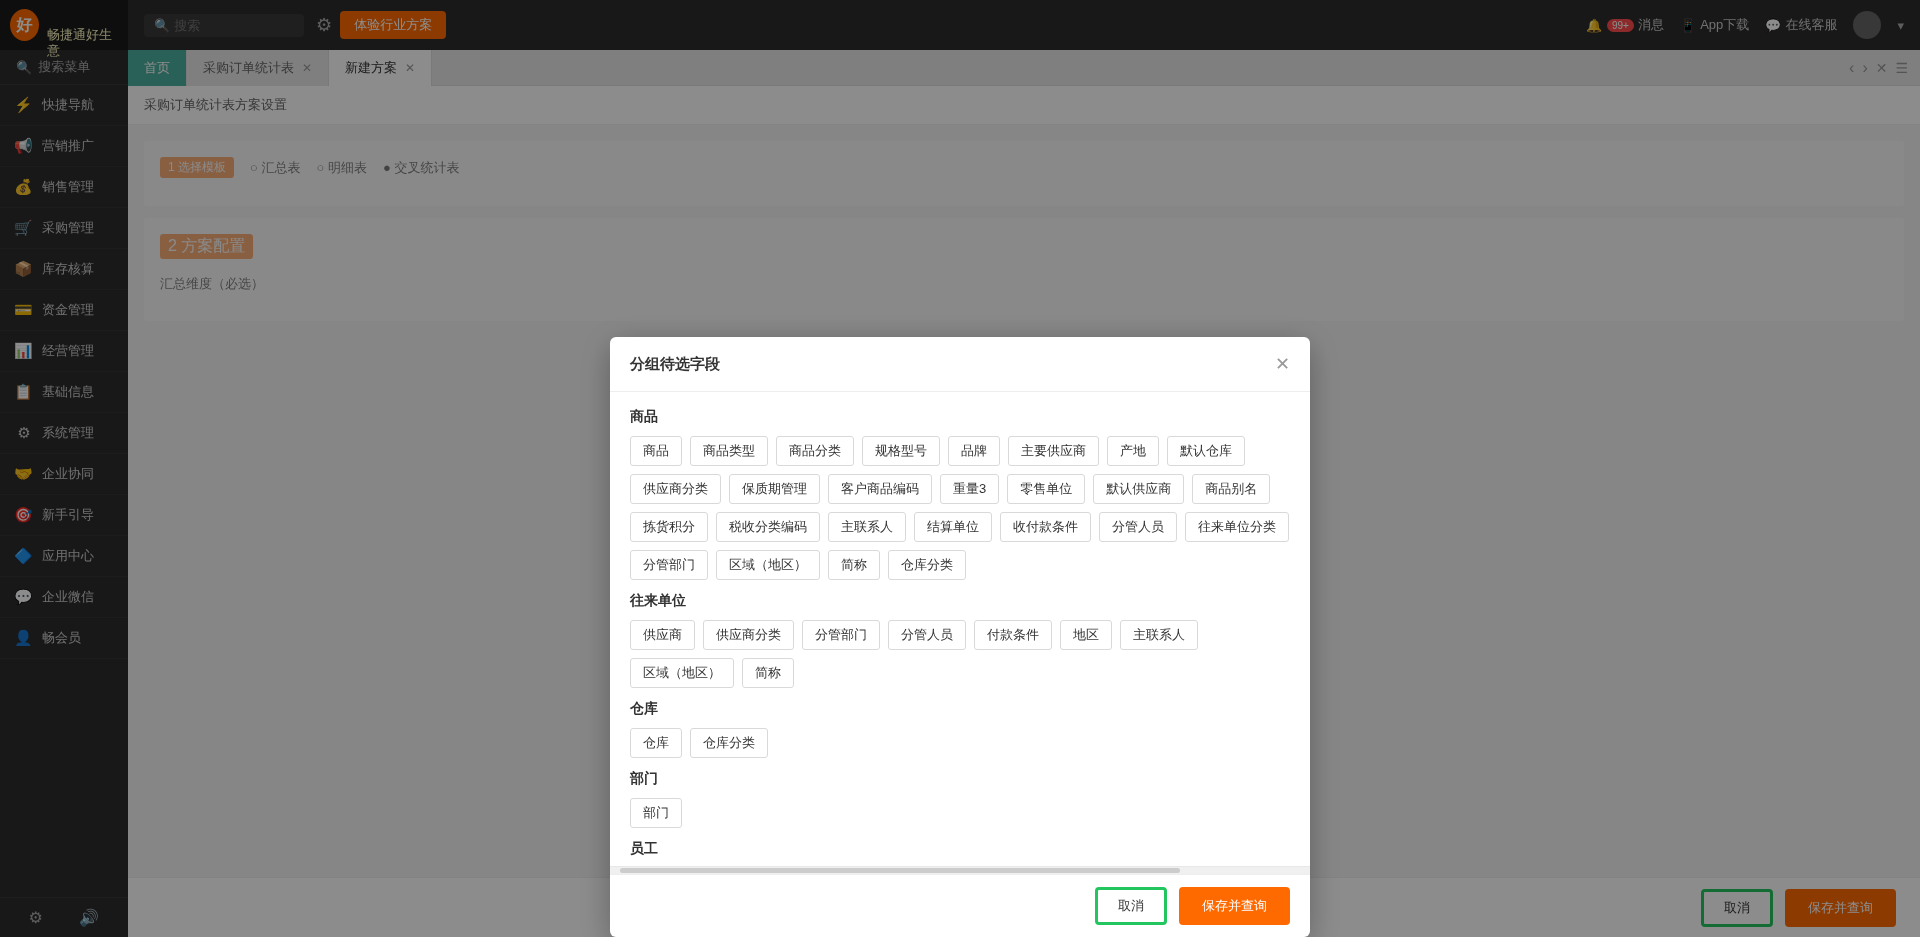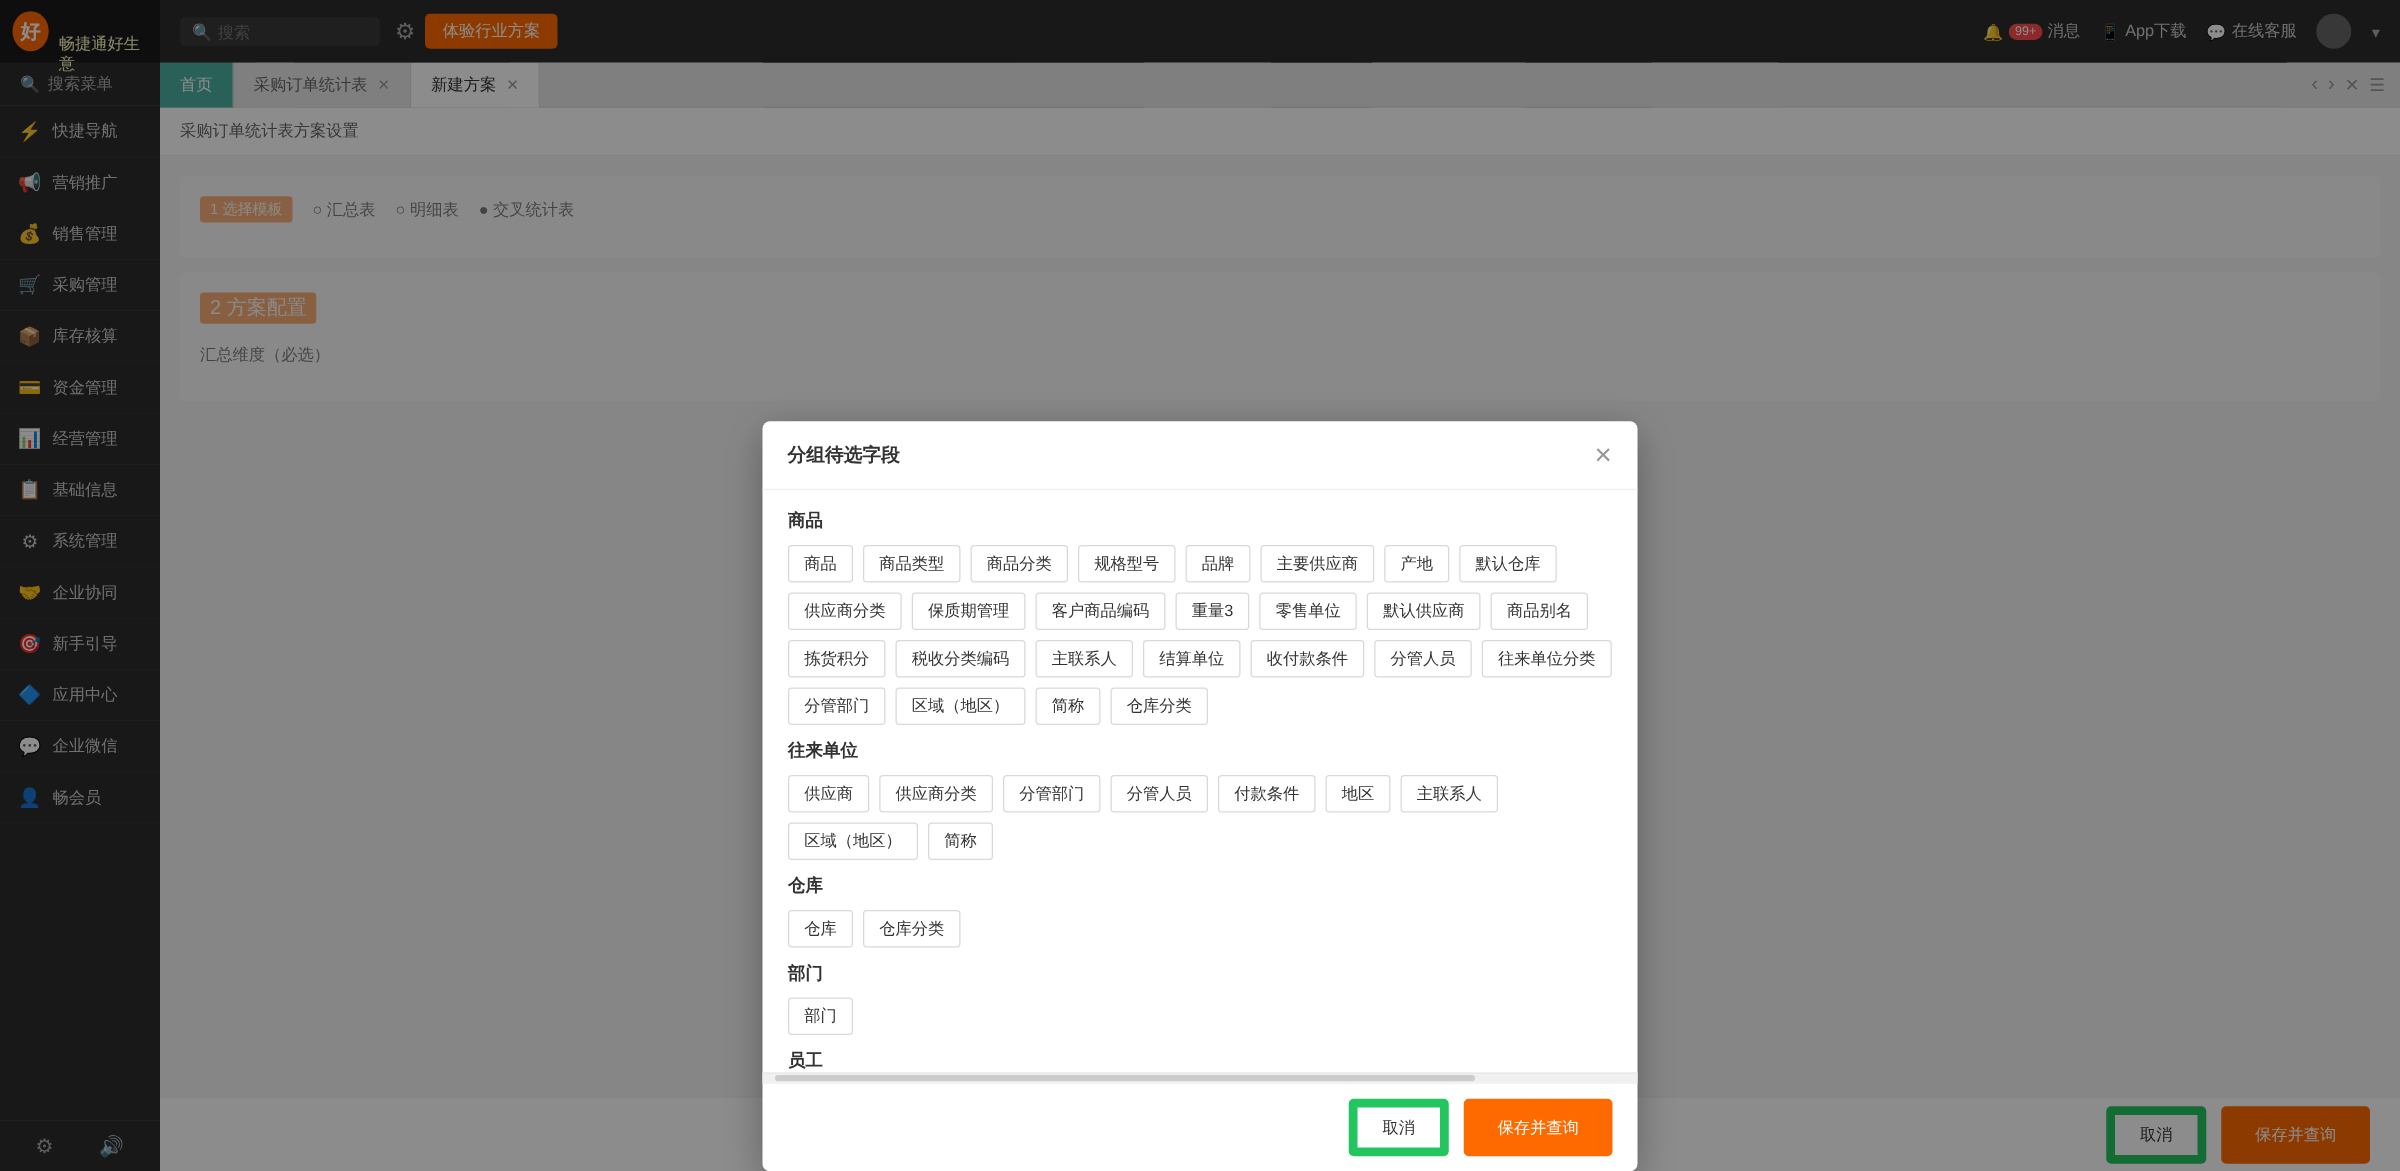--- a/index.html
+++ b/index.html
@@ -97,21 +97,21 @@
 
     
     .modal-bottom-scroll {
       height: 8px; background: #f0f0f0; border-top: 1px solid #e8e8e8; position: relative; flex-shrink: 0;
     }
     .modal-bottom-scroll-bar {
       position: absolute; left: 10px; top: 1px; width: 80%; height: 5px; background: #ccc; border-radius: 3px;
     }
 
     
-    .btn { border-radius: 4px; padding: 7px 20px; font-size: 13px; cursor: pointer; border: 7px solid #22c55e; background: white; color: #333; }
+    .btn { border-radius: 4px; padding: 7px 20px; font-size: 13px; cursor: pointer; border: 3px solid #22c55e; background: white; color: #333; }
     .btn-primary { background: #ff6a00; color: white; border-color: #ff6a00; }
 
     
     .page-footer {
       position: fixed; bottom: 0; left: 128px; right: 0; height: 60px; background: white; border-top: 1px solid #eee;
       display: flex; align-items: center; justify-content: flex-end; padding: 0 24px; gap: 12px; z-index: 50;
     }
 
     
     .gear-icon { font-size: 16px; color: #aaa; cursor: pointer; }

